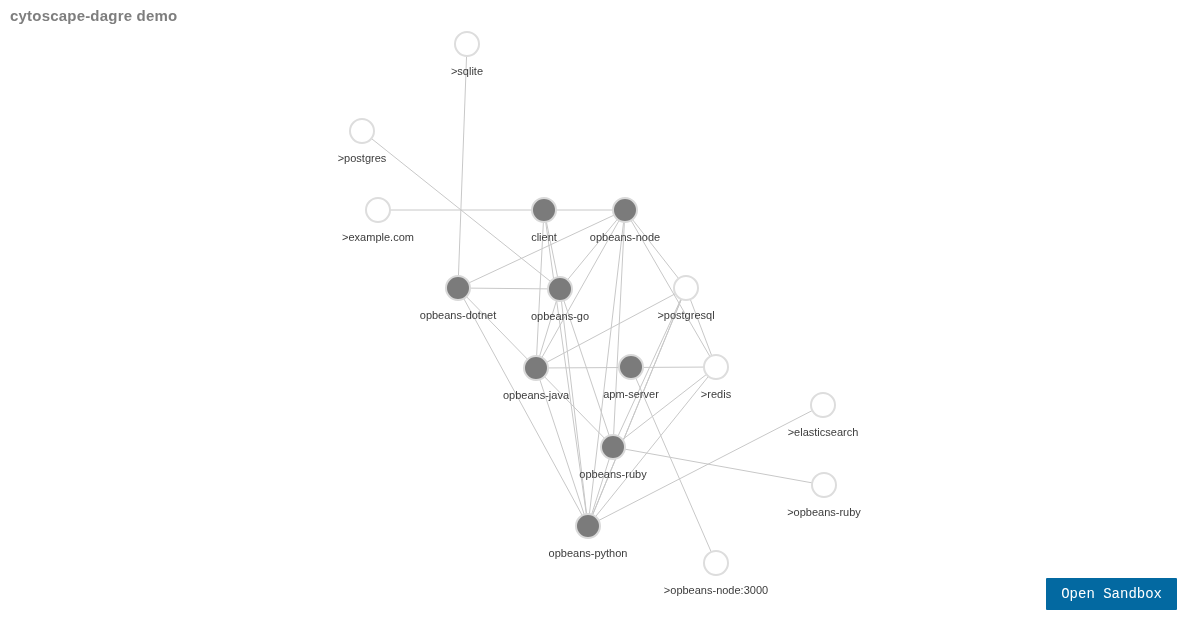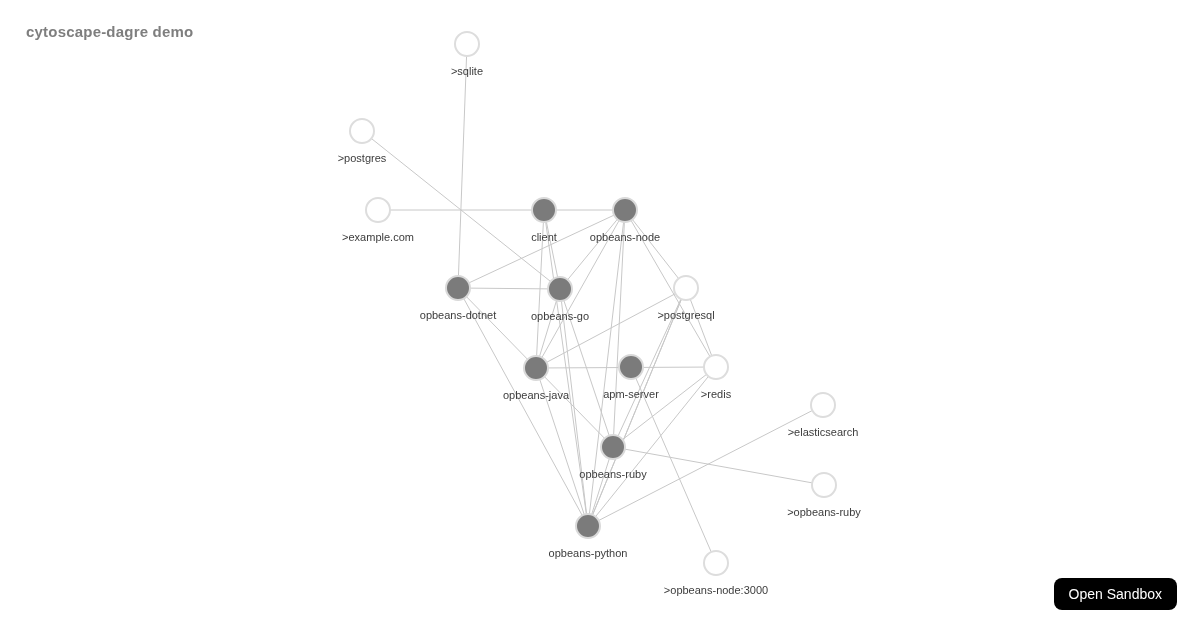--- a/index.html
+++ b/index.html
@@ -8,47 +8,47 @@
     width: 1200px;
     height: 630px;
     background: #ffffff;
     overflow: hidden;
     font-family: "Liberation Sans", sans-serif;
   }
   .page-title {
     position: absolute;
     top: 7px;
     left: 10px;
-    margin: 16px;
+    margin: 0;
     font-size: 15px;
     font-weight: bold;
     color: #7e7e7e;
     letter-spacing: 0.2px;
   }
   .graph-svg {
     position: absolute;
     top: 0;
     left: 0;
   }
   .graph-svg text {
     font-family: "Liberation Sans", sans-serif;
     font-size: 11px;
     fill: #3c3c3c;
   }
   .open-sandbox-btn {
     position: absolute;
     right: 23px;
     bottom: 20px;
-    background: #000000;
+    background: #0369a1;
     color: #ffffff;
     border: none;
-    border-radius: 8px;
+    border-radius: 1px;
     padding: 8px 15px;
     font-size: 14px;
-    font-family: Liberation Sans, sans-serif;
+    font-family: Liberation Mono, monospace;
     cursor: pointer;
   }
 </style>
 </head>
 <body>
 
 <div class="stage">
   <h1 class="page-title">cytoscape-dagre demo</h1>
 
   <svg class="graph-svg" width="1200" height="630" viewBox="0 0 1200 630">

